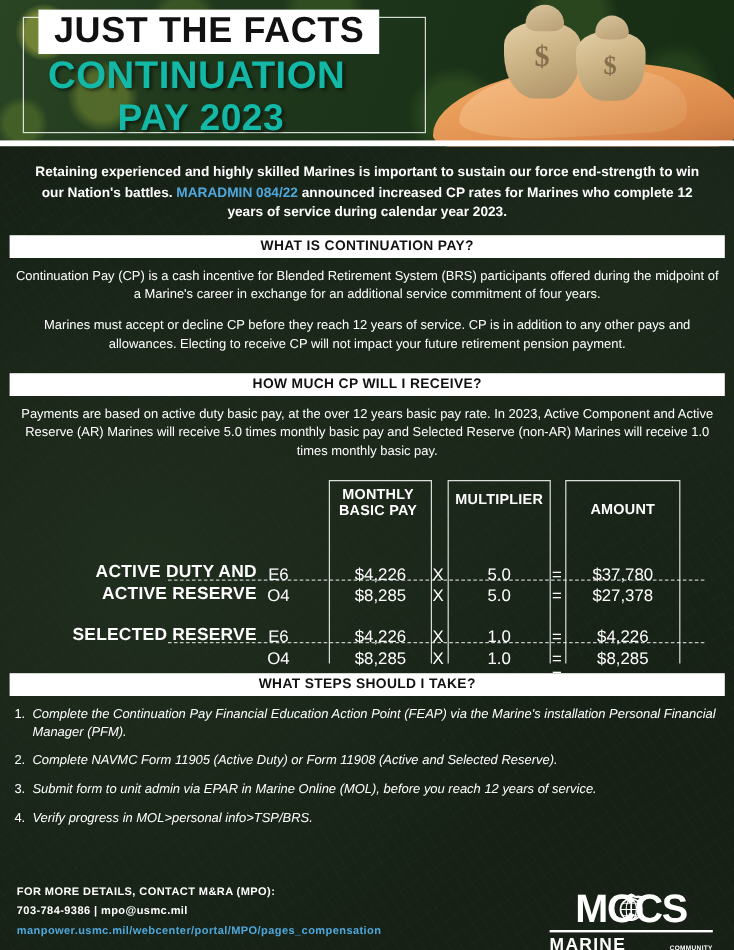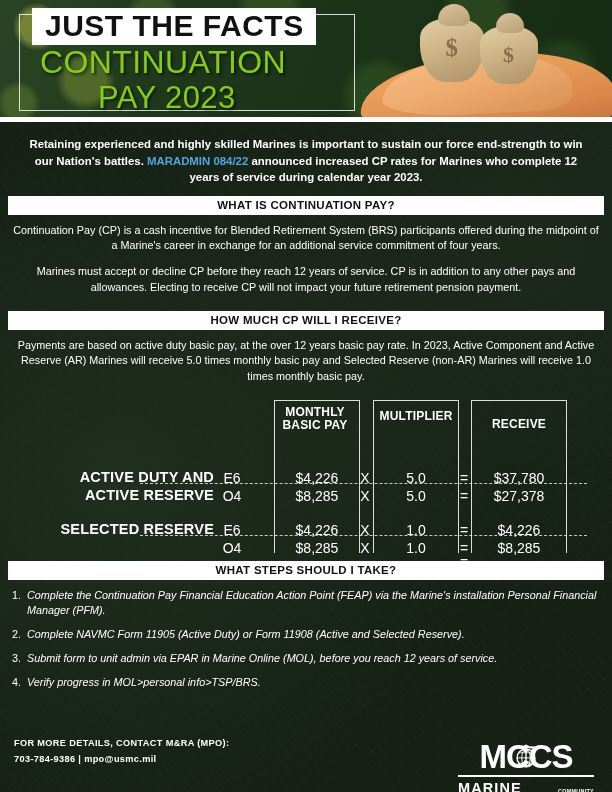--- a/index.html
+++ b/index.html
@@ -111,22 +111,22 @@
     font-weight: bold;
     letter-spacing: 0.5px;
     color: #111111;
     line-height: 1;
     white-space: nowrap;
     font-stretch: condensed;
   }
   .title-l2, .title-l3 {
     position: absolute;
     z-index: 3;
-    color: #84cc16;
-    font-weight: normal;
+    color: #14b8a6;
+    font-weight: bold;
     line-height: 1;
     white-space: nowrap;
     text-shadow: 2px 2px 3px rgba(0,0,0,0.55);
   }
   .title-l2 { left: 40px; top: 46px; font-size: 32px; letter-spacing: 0.4px; }
   .title-l3 { left: 98px; top: 82px; font-size: 31px; letter-spacing: 0.4px; }
 
   .hdr-white-strip {
     position: absolute;
     left: 0;
@@ -391,21 +391,21 @@
   <div class="table-wrap">
     <div class="col-box col-pay"></div>
     <div class="col-box col-mult"></div>
     <div class="col-box col-amt"></div>
 
     <div class="col-head ch-pay">
       <div>MONTHLY</div>
       <div>BASIC PAY</div>
     </div>
     <div class="col-head ch-mult">MULTIPLIER</div>
-    <div class="col-head ch-amt">RECEIVE</div>
+    <div class="col-head ch-amt">AMOUNT</div>
 
     <div class="grp-label gl-active">
       <div>ACTIVE DUTY AND</div>
       <div>ACTIVE RESERVE</div>
     </div>
     <div class="grp-label gl-sel">SELECTED RESERVE</div>
 
     <div class="dash-line dl-1"></div>
     <div class="dash-line dl-2"></div>
 
@@ -467,20 +467,21 @@
     <div class="step">
       <div class="step-num">4.</div>
       <div class="step-txt">Verify progress in MOL&gt;personal info&gt;TSP/BRS.</div>
     </div>
   </div>
 
   <div class="footer">
     <div class="foot-left">
       <div class="foot-line1">FOR MORE DETAILS, CONTACT M&amp;RA (MPO):</div>
       <div class="foot-line2">703-784-9386  |  mpo@usmc.mil</div>
+      <div class="foot-link">manpower.usmc.mil/webcenter/portal/MPO/pages_compensation</div>
     </div>
 
     <div class="logo">
       <div class="logo-top">
         <div class="logo-mccs">MCCS</div>
         <svg class="ega" viewBox="0 0 64 64">
           <circle cx="32" cy="36" r="19" fill="none" stroke="#ffffff" stroke-width="3"></circle>
           <ellipse cx="32" cy="36" rx="9" ry="19" fill="none" stroke="#ffffff" stroke-width="2"></ellipse>
           <line x1="13" y1="36" x2="51" y2="36" stroke="#ffffff" stroke-width="2"></line>
           <line x1="17" y1="25" x2="47" y2="25" stroke="#ffffff" stroke-width="1.6"></line>

